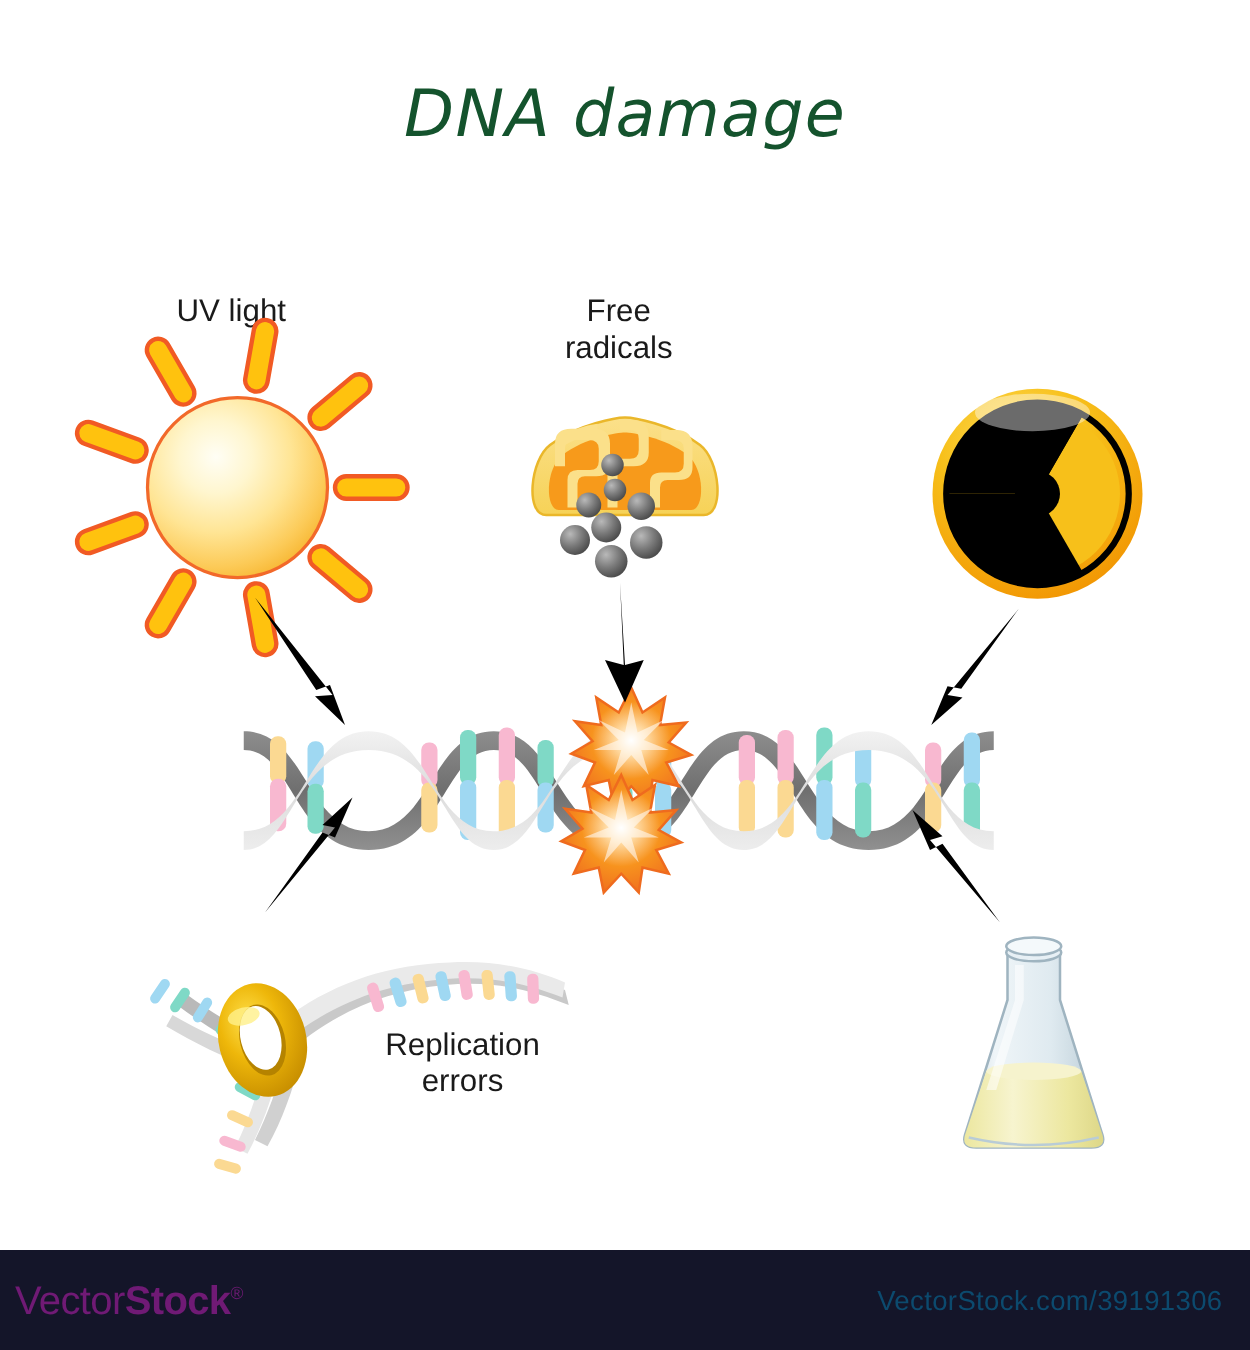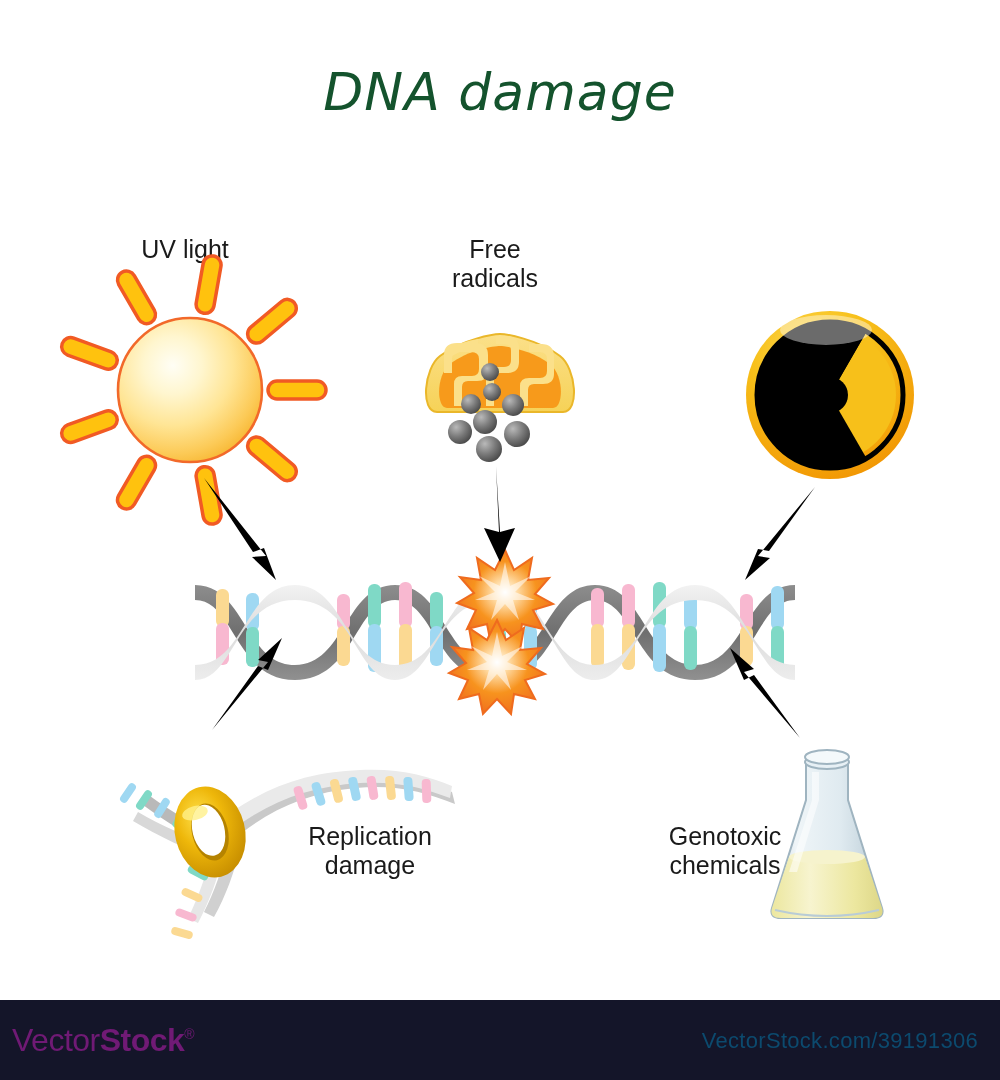--- a/index.html
+++ b/index.html
@@ -82,23 +82,21 @@
 <body>
 
 <div id="canvas">
 
   <div class="title">DNA damage</div>
 
   <div class="label" id="label-uv">UV light</div>
   <div class="label" id="label-free">Free
 radicals</div>
   <div class="label" id="label-repl">Replication
-damage</div>
-  <div class="label" id="label-geno">Genotoxic
-chemicals</div>
+errors</div>
 
   <svg width="1000" height="1000" viewBox="0 0 1000 1000" style="position:absolute;left:0;top:0;">
     <defs>
       <radialGradient id="sunGrad" cx="38%" cy="33%" r="72%">
         <stop offset="0%" stop-color="#fffef5"></stop>
         <stop offset="28%" stop-color="#fff6cf"></stop>
         <stop offset="58%" stop-color="#ffe595"></stop>
         <stop offset="85%" stop-color="#fcca57"></stop>
         <stop offset="100%" stop-color="#f7b733"></stop>
       </radialGradient>

